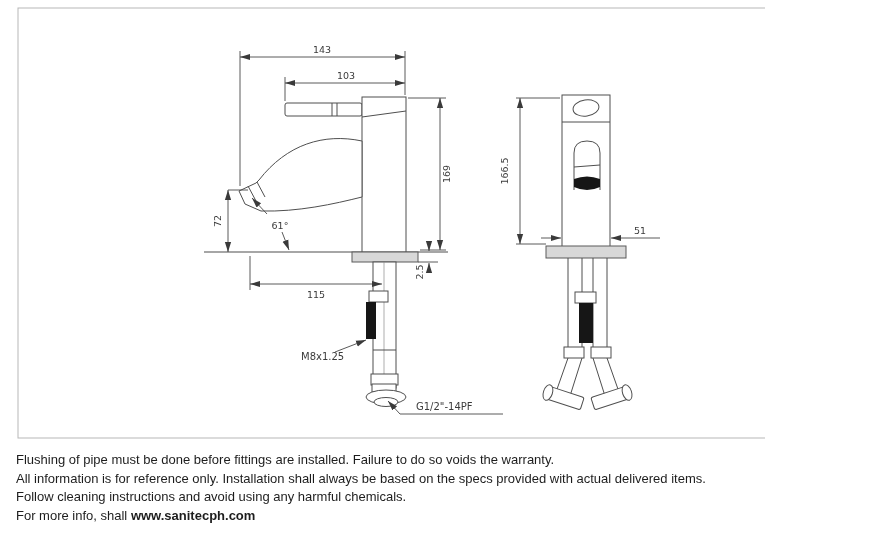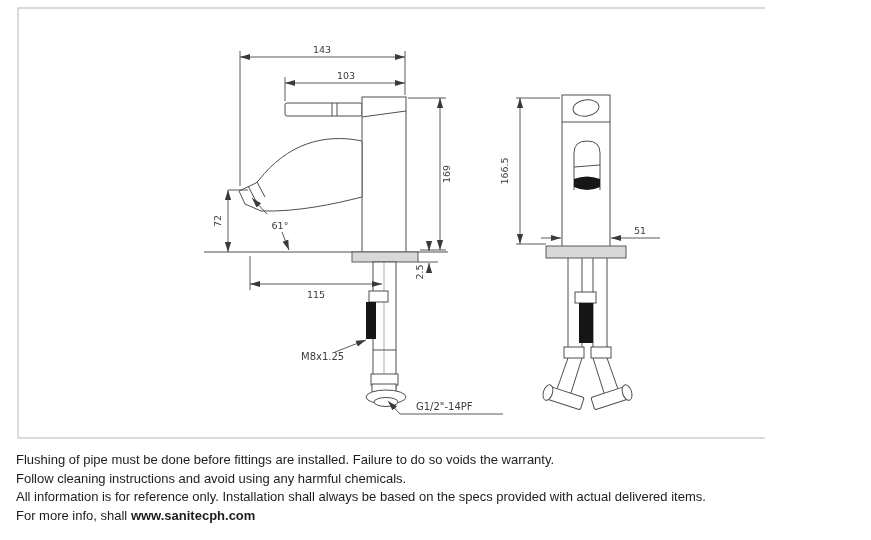--- a/index.html
+++ b/index.html
@@ -183,18 +183,18 @@
       <g>
         <line class="d" x1="541" y1="238" x2="561" y2="238" marker-end="url(#mE)"></line>
         <line class="d" x1="611" y1="238" x2="660" y2="238" marker-start="url(#mS)"></line>
         <text x="640" y="234" text-anchor="middle">51</text>
       </g>
     </g>
   </svg>
 
   <div class="notes">
     <p>Flushing of pipe must be done before fittings are installed. Failure to do so voids the warranty.</p>
+    <p>All information is for reference only. Installation shall always be based on the specs provided with actual delivered items.</p>
     <p>Follow cleaning instructions and avoid using any harmful chemicals.</p>
-    <p>All information is for reference only. Installation shall always be based on the specs provided with actual delivered items.</p>
     <p><span>For more info, shall </span><b>www.sanitecph.com</b></p>
   </div>
 
 </div>
 
 </body></html>

